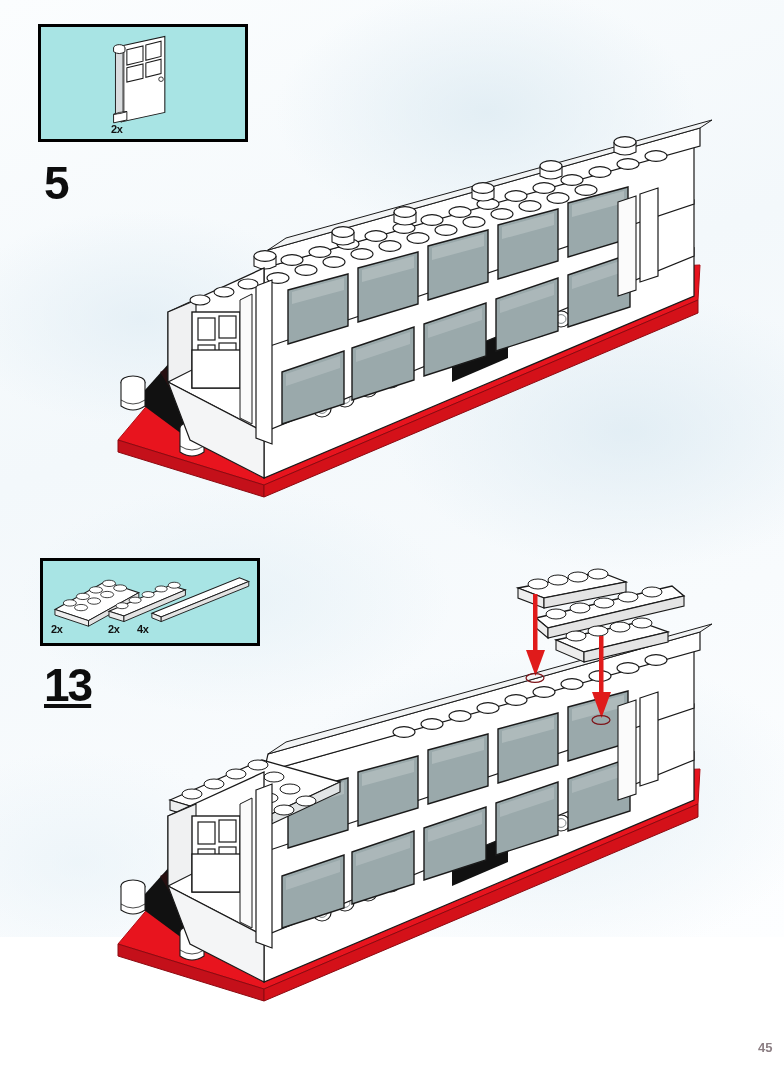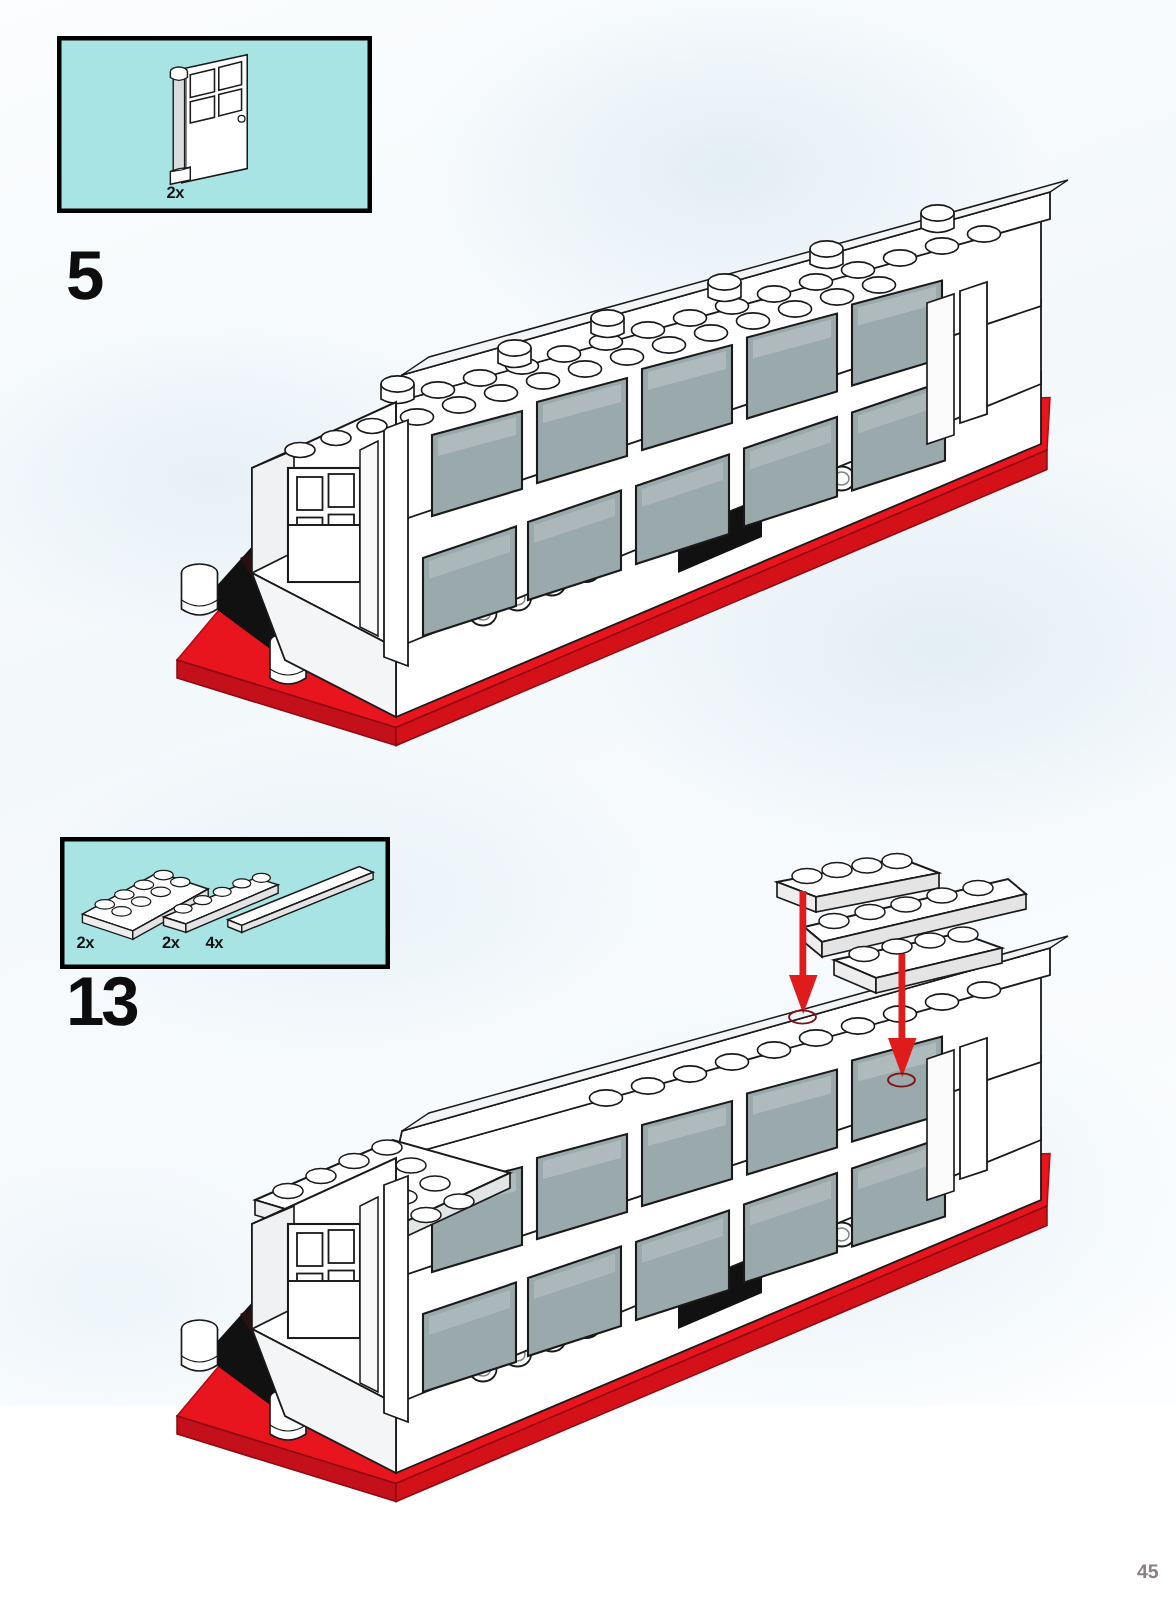--- a/index.html
+++ b/index.html
@@ -303,21 +303,21 @@
         <polygon points="112,56 206,18 216,22 122,60" fill="#ffffff" stroke="#1a1a1a" stroke-width="1.1"></polygon>
         <polygon points="112,56 122,60 122,65 112,61" fill="#ededed" stroke="#1a1a1a" stroke-width="1"></polygon>
         <polygon points="122,60 216,22 216,27 122,65" fill="#e3e3e3" stroke="#1a1a1a" stroke-width="1"></polygon>
       </g>
     </svg>
     <span class="qty" style="left:8px;top:62px;">2x</span>
     <span class="qty" style="left:65px;top:62px;">2x</span>
     <span class="qty" style="left:94px;top:62px;">4x</span>
   </div>
 
-  <div class="step-num" style="left:44px;top:644px;">13</div>
+  <div class="step-num" style="left:44px;top:662px;text-decoration:underline;">13</div>
 
   <svg class="svg-layer" viewBox="0 0 784 1065" style="z-index:2;">
     <g>
 
       <polygon points="118,944 250,787 700,769 698,804 264,989" fill="#e8141e" stroke="#b00d14" stroke-width="1"></polygon>
       <polygon points="118,944 264,989 264,1001 118,956" fill="#c4101a" stroke="#8c0a11" stroke-width="1"></polygon>
       <polygon points="264,989 698,804 698,817 264,1001" fill="#d41119" stroke="#8c0a11" stroke-width="1"></polygon>
 
       <polygon points="136,904 215,816 262,826 255,904 190,944" fill="#111111"></polygon>
       <polygon points="160,876 238,834 238,852 172,896" fill="#2b1012" opacity="0.85"></polygon>

